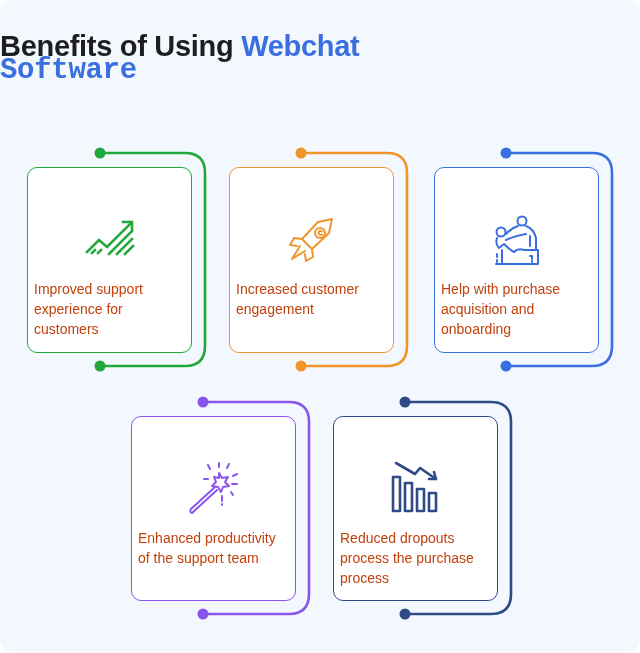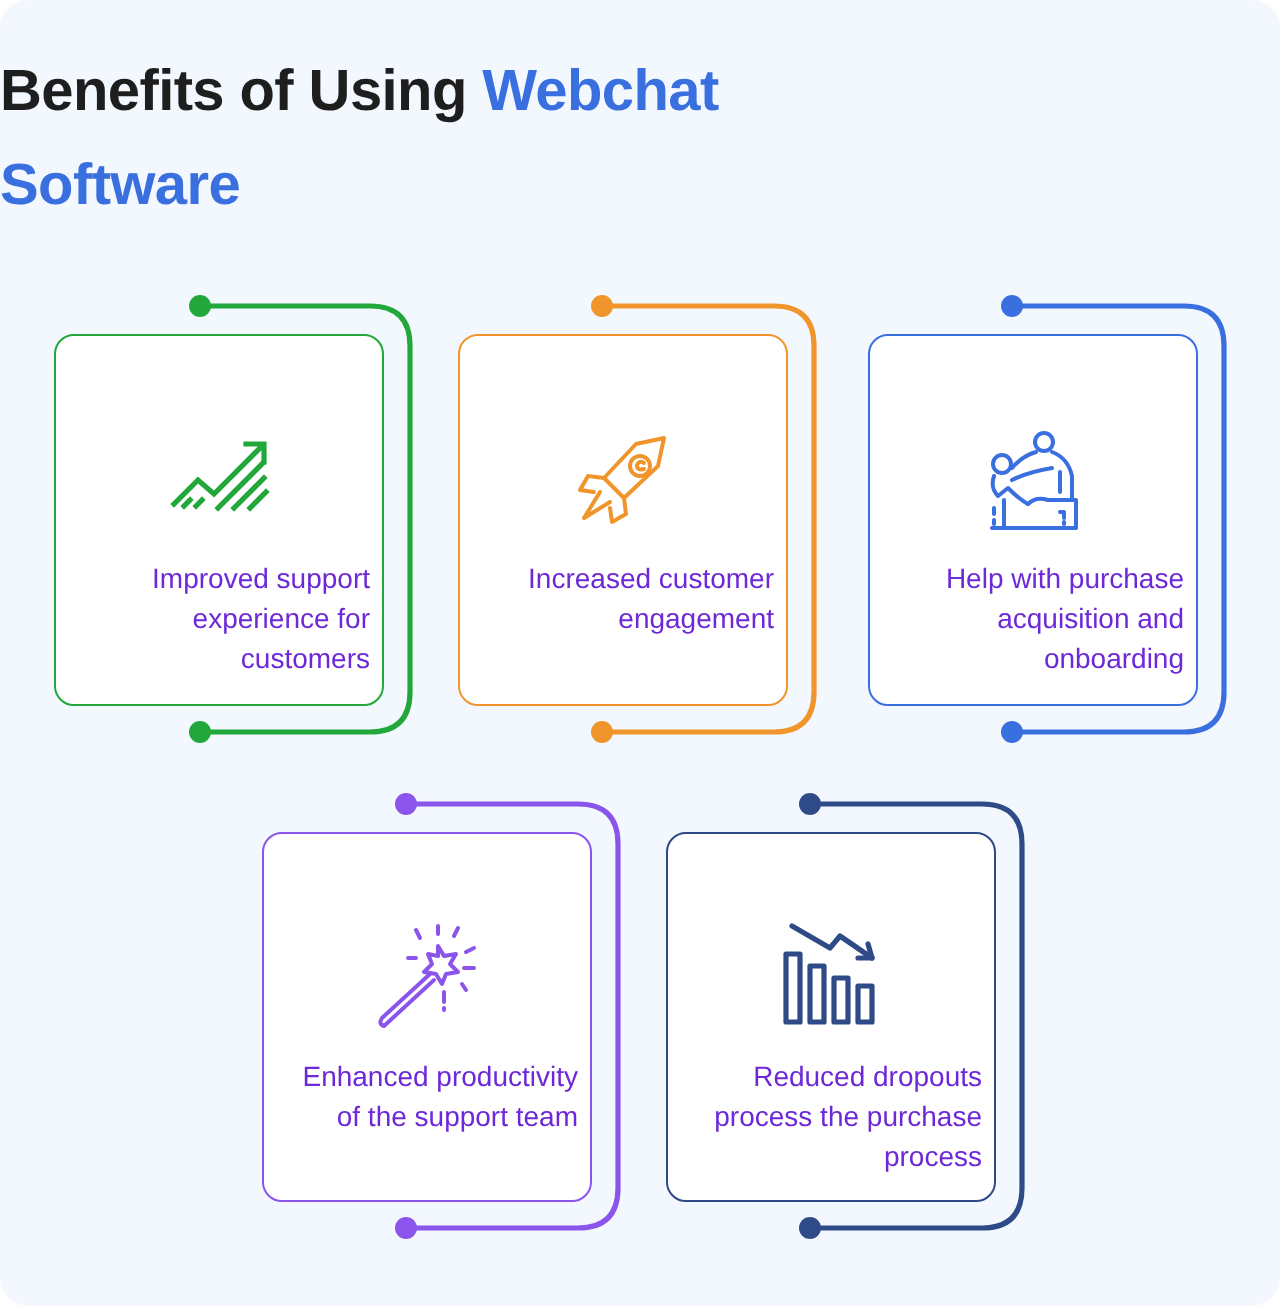--- a/index.html
+++ b/index.html
@@ -4,28 +4,28 @@
 <style>
   html, body { margin: 0; padding: 0; background: #ffffff; }
   body { width: 640px; height: 653px; position: relative; overflow: hidden;
          font-family: "Liberation Sans", "DejaVu Sans", sans-serif; }
   .panel { position: absolute; left: 0; top: 0; width: 640px; height: 653px;
            background: #f3f8fe; border-radius: 14px; }
   .title { position: absolute; left: 0; width: 640px; 
            font-weight: 700; font-size: 29px; color: #1e1e1e; letter-spacing: -0.3px; }
   .title .accent { color: #3a6fe0; }
   .t1 { top: 30px; }
-  .t2 { top: 77px; }
+  .t2 { top: 54px; font-family: Liberation Mono, monospace; }
   .benefit { position: absolute; }
   .connector { position: absolute; left: 0; top: 0; overflow: visible; }
   .card { position: absolute; background: #ffffff; border: 1.3px solid; border-radius: 10px;
           box-sizing: border-box; }
   .icon { position: absolute; left: 50%; transform: translateX(-50%); }
-  .label { position: absolute; left: 6px; right: 6px; text-align: right;
-           font-size: 14px; line-height: 20px; color: #6d28d9; }
+  .label { position: absolute; left: 6px; right: 6px; text-align: left;
+           font-size: 14px; line-height: 20px; color: #c2410c; }
 </style>
 </head>
 <body>
 
 <div class="panel"></div>
 
 <div class="title t1"><span>Benefits of Using </span><span class="accent">Webchat</span></div>
 <div class="title t2"><span class="accent">Software</span></div>
 
 <div class="benefit" style="left:27px; top:146px; width:190px; height:230px;">

